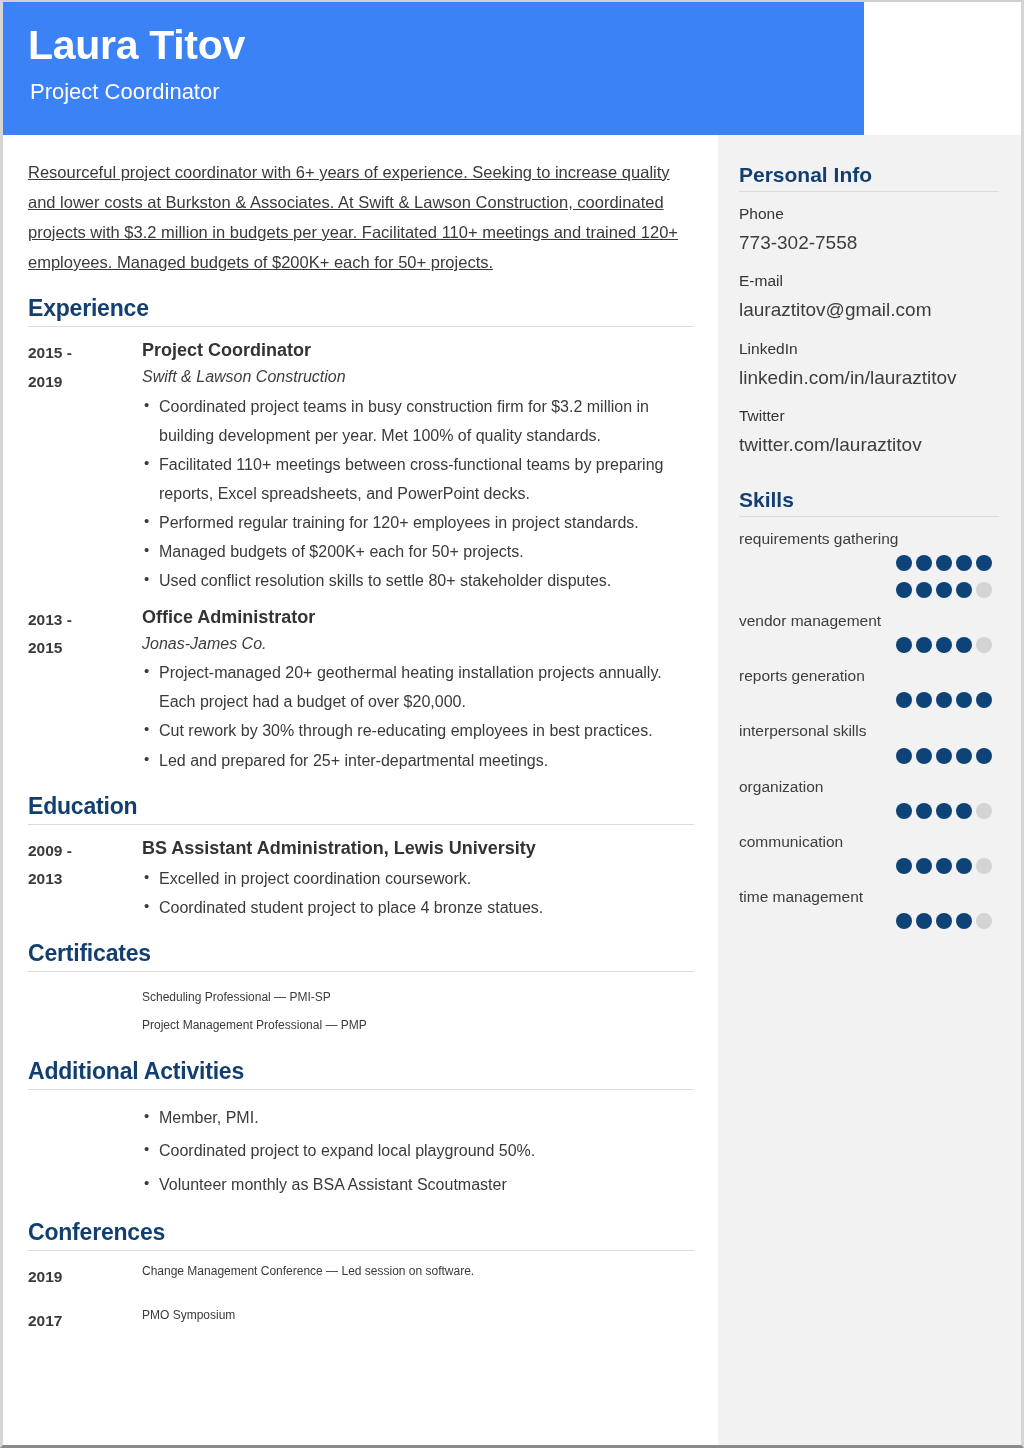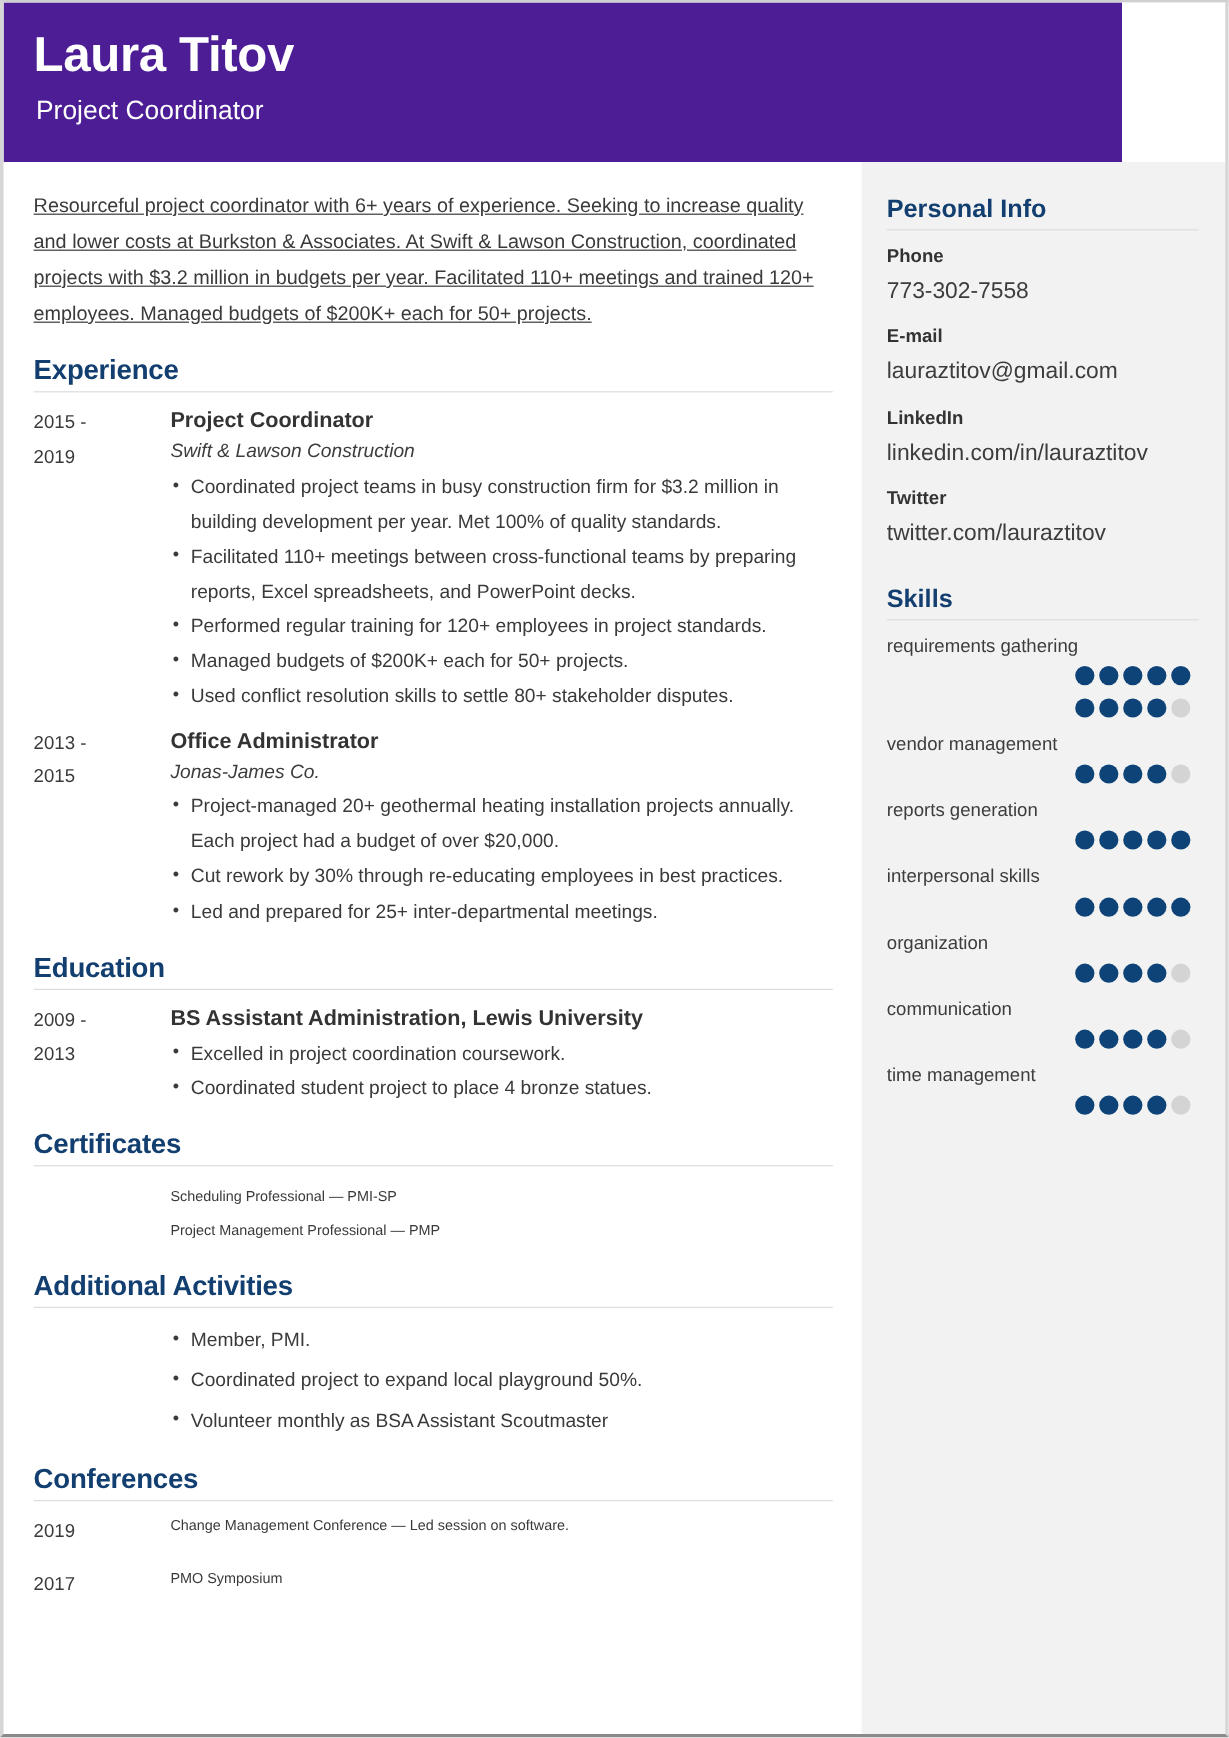--- a/index.html
+++ b/index.html
@@ -20,23 +20,23 @@
     overflow: hidden;
     font-family: "Liberation Sans", sans-serif;
     -webkit-font-smoothing: antialiased;
   }
 
   
   .header-band {
     position: absolute;
     left: 0;
     top: 0;
-    width: 932px;
+    width: 861px;
     height: 133px;
-    background: #4c1d95;
+    background: #3b82f6;
     box-sizing: border-box;
     padding: 22px 11px 0 25px;
   }
   .name {
     color: #ffffff;
     font-size: 41px;
     font-weight: bold;
     line-height: 1.05;
     letter-spacing: -0.3px;
     margin: 0;
@@ -102,21 +102,21 @@
 
   
   .entry {
     display: flex;
     margin-bottom: 9px;
   }
   .entry-date {
     width: 114px;
     flex: 0 0 114px;
     font-size: 15.5px;
-    font-weight: normal;
+    font-weight: bold;
     color: #3a3a3a;
     line-height: 1.85;
     padding-top: 1px;
   }
   .entry-date span { display: block; }
   .entry-body {
     flex: 1;
     min-width: 0;
   }
   .entry-title {
@@ -176,21 +176,21 @@
     margin: 0 0 4px 0;
   }
   .side-rule {
     height: 1px;
     background: #dcdcdc;
     width: 100%;
     margin-bottom: 10px;
   }
   .info-label {
     font-size: 15.5px;
-    font-weight: bold;
+    font-weight: normal;
     color: #333333;
     line-height: 1.55;
     margin-top: 11px;
   }
   .info-value {
     font-size: 19px;
     color: #3d3d3d;
     line-height: 1.6;
     margin-top: 2px;
     word-break: break-word;

